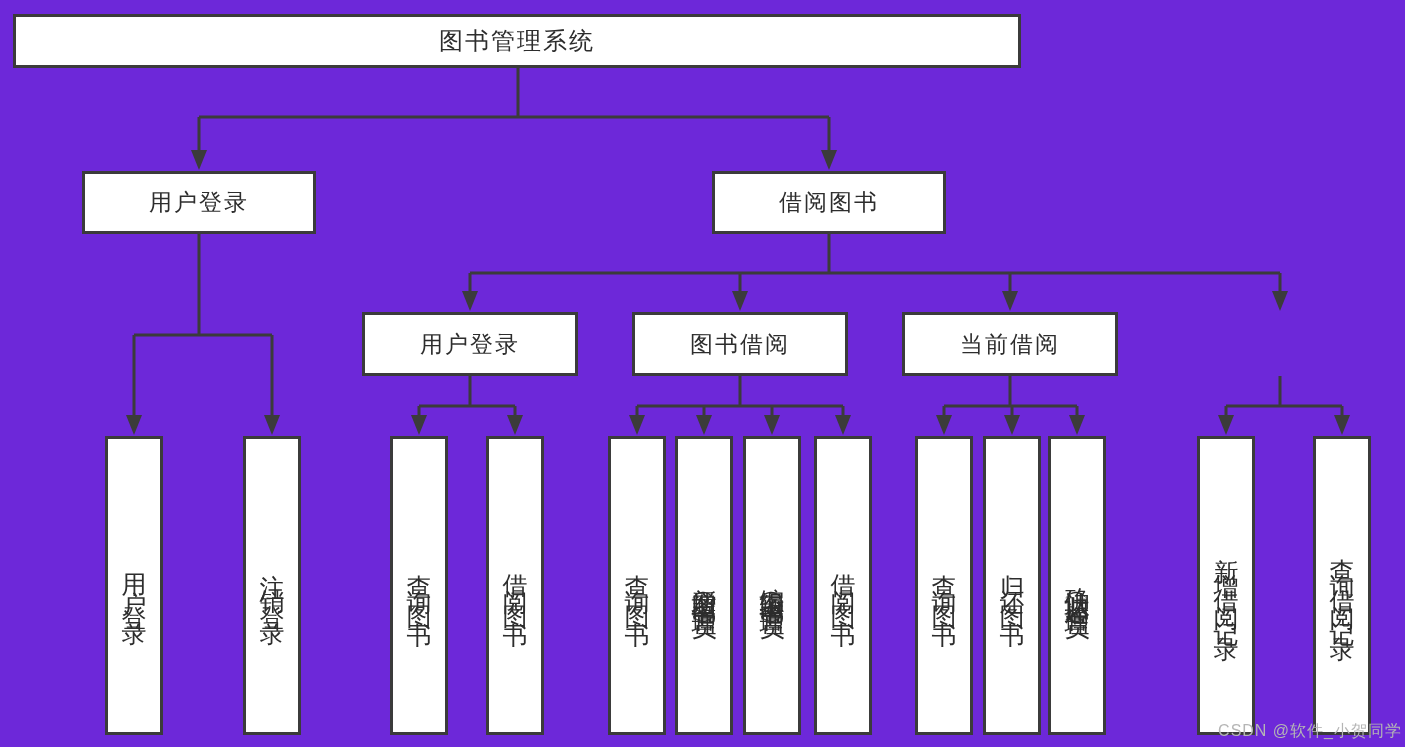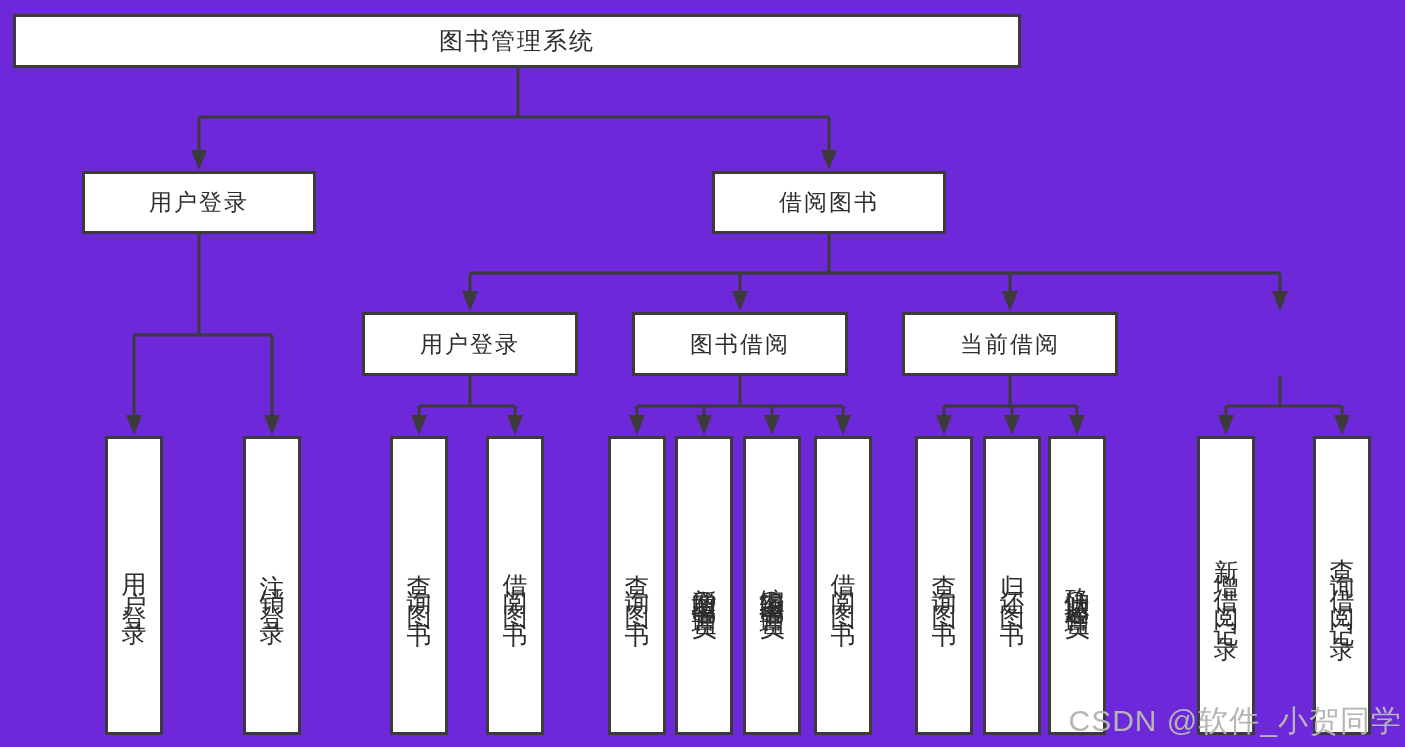--- a/index.html
+++ b/index.html
@@ -18,21 +18,21 @@
   .node.root span{font-size:24px;}
   .lv2{top:171px;width:234px;height:63px;}
   .lv3{top:312px;width:216px;height:64px;}
   .leaf{top:436px;width:58px;height:299px;}
   .leaf .v{
     writing-mode:vertical-rl;text-orientation:mixed;text-align:center;
     font-size:25px;font-weight:500;line-height:1;white-space:nowrap;
   }
   .watermark{
     position:absolute;right:3px;bottom:5px;z-index:5;
-    font-size:30px;color:#b5b5b5;letter-spacing:1px;font-weight:500;
+    font-size:16px;color:#b5b5b5;letter-spacing:1px;font-weight:500;
   }
 </style>
 </head>
 <body>
 
 <div class="canvas">
 
   <svg class="wires" viewBox="0 0 1405 747" aria-hidden="true">
 
     <g>

